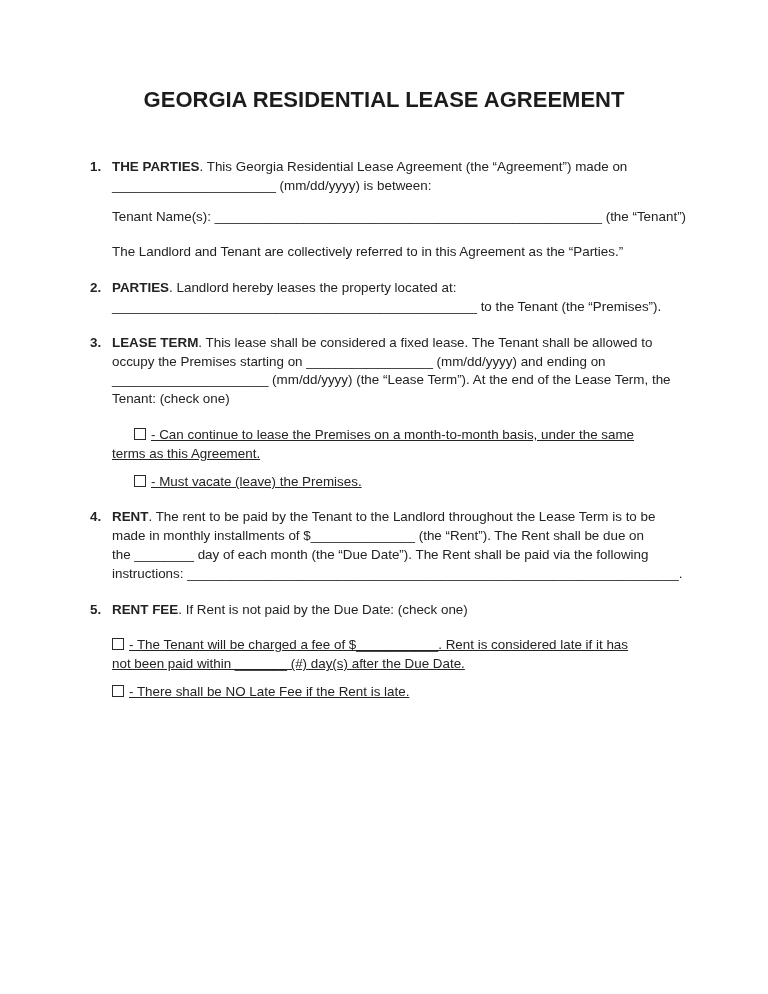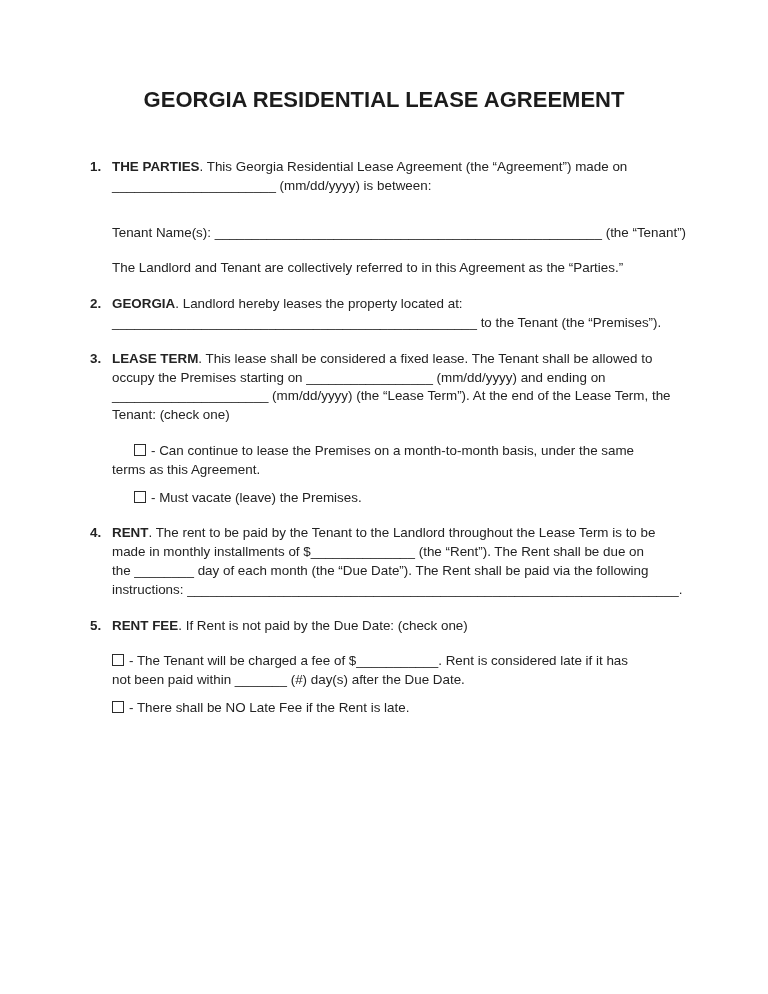--- a/index.html
+++ b/index.html
@@ -22,22 +22,22 @@
     line-height: 26px;
     font-weight: bold;
     text-align: center;
     color: #1c1c1c;
     margin: 87px 0 45px 0;
   }
   .sec { display: flex; }
   .num { flex: 0 0 22px; width: 22px; font-weight: bold; }
   .content { flex: 1 1 auto; min-width: 0; }
   .para { margin: 0 0 17px 0; white-space: pre; }
-  .para.tight { margin-bottom: 28px; }
-  .cb-item { margin: 0 0 9px 0; }
+  .para.tight { margin-bottom: 12px; }
+  .cb-item { margin: 0 0 9px 0; text-decoration: underline; }
   .cb-item.mb-lg { margin-bottom: 17px; }
   .cb-indent { text-indent: 22px; }
   .b { font-weight: bold; }
   .checkbox {
     display: inline-block;
     width: 10px;
     height: 10px;
     border: 1.4px solid #2b2b2b;
     background: #ffffff;
     margin-right: 5px;
@@ -68,21 +68,21 @@
       <p class="para tight"><span class="b">THE PARTIES</span><span>. This Georgia Residential Lease Agreement (the “Agreement”) made on
 ______________________ (mm/dd/yyyy) is between:</span></p>
       <p class="para">Tenant Name(s): ____________________________________________________ (the “Tenant”)</p>
       <p class="para">The Landlord and Tenant are collectively referred to in this Agreement as the “Parties.”</p>
     </div>
   </div>
 
   <div class="sec">
     <div class="num">2.</div>
     <div class="content">
-      <p class="para"><span class="b">GEORGIA</span><span>. Landlord hereby leases the property located at:
+      <p class="para"><span class="b">PARTIES</span><span>. Landlord hereby leases the property located at:
 _________________________________________________ to the Tenant (the “Premises”).</span></p>
     </div>
   </div>
 
   <div class="sec">
     <div class="num">3.</div>
     <div class="content">
       <p class="para"><span class="b">LEASE TERM</span><span>. This lease shall be considered a fixed lease. The Tenant shall be allowed to
 occupy the Premises starting on _________________ (mm/dd/yyyy) and ending on
 _____________________ (mm/dd/yyyy) (the “Lease Term”). At the end of the Lease Term, the

